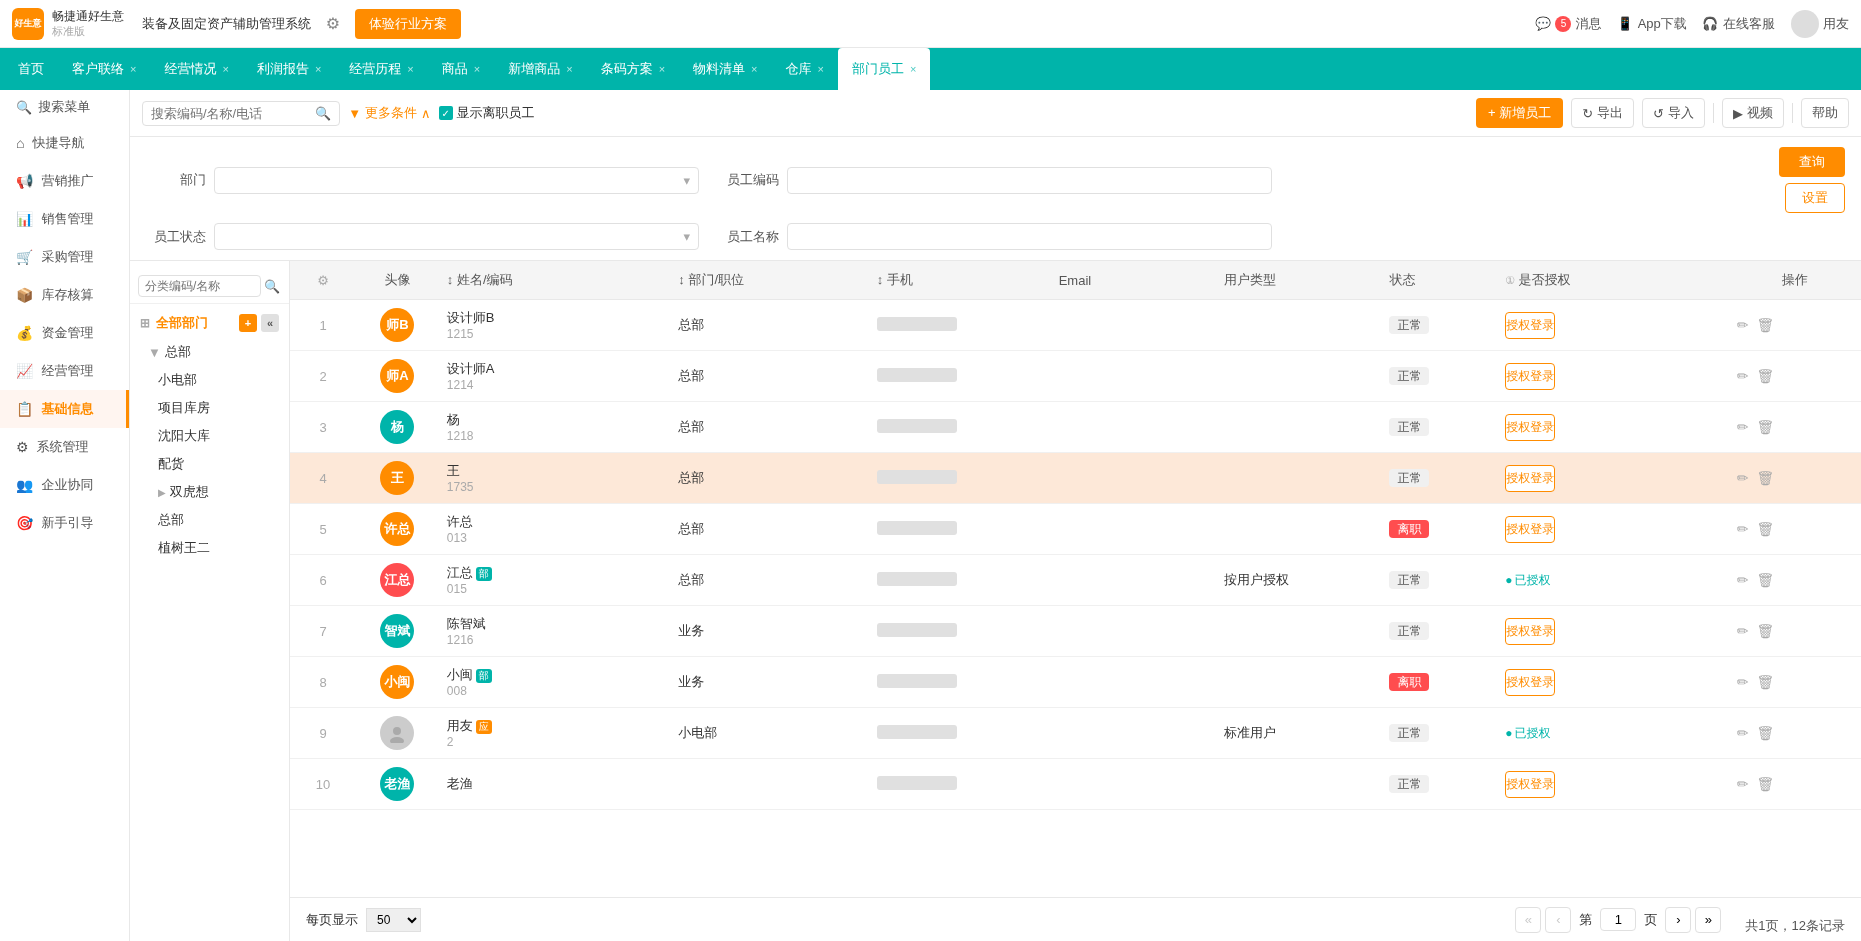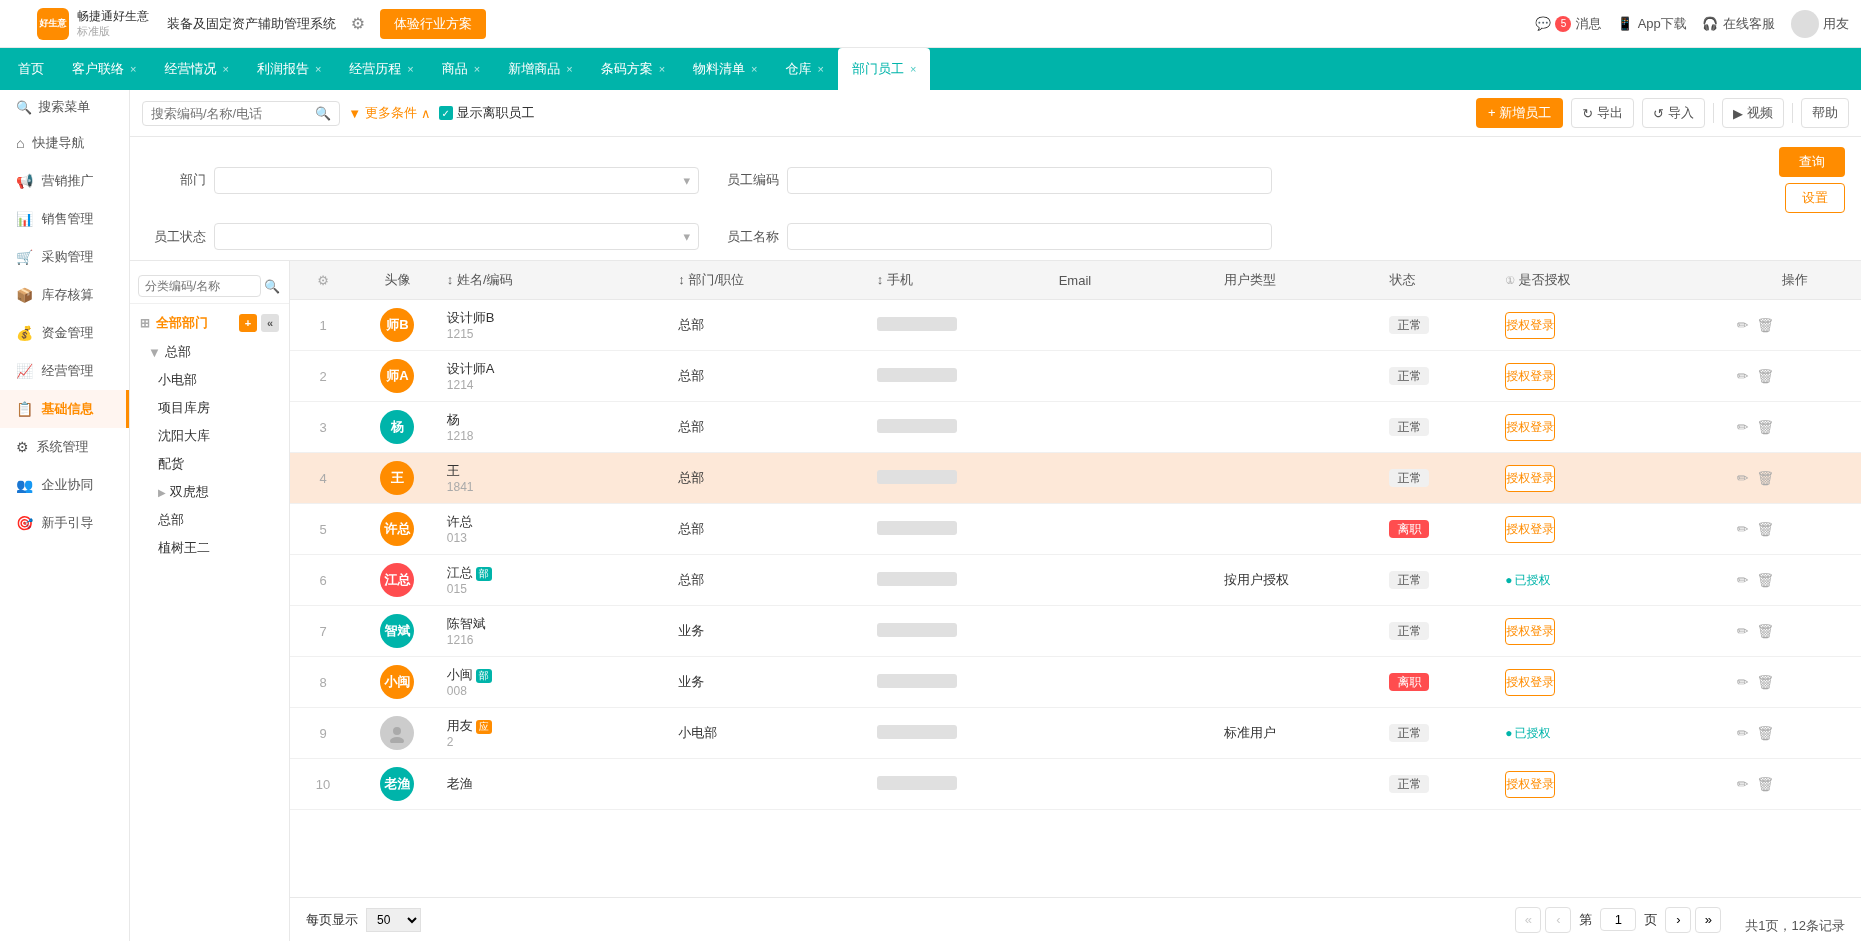--- a/index.html
+++ b/index.html
@@ -1,20 +1,20 @@
 <!DOCTYPE html>
 <html><head>
   <meta charset="utf-8">
   <style>
     * { box-sizing: border-box; margin: 0; padding: 0; }
     body { font-family: 'Microsoft YaHei', Arial, sans-serif; font-size: 13px; background: #f5f5f5; color: #333; height: 941px; overflow: hidden; }
 
     
     .top-bar { height: 48px; background: #fff; display: flex; align-items: center; padding: 0 12px; border-bottom: 1px solid #e8e8e8; position: relative; }
-    .logo-area { display: flex; align-items: center; gap: 8px; width: 130px; margin-left: 25px; }
+    .logo-area { display: flex; align-items: center; gap: 8px; width: 130px; }
     .logo-icon { width: 32px; height: 32px; background: #ff8c00; border-radius: 6px; display: flex; align-items: center; justify-content: center; color: #fff; font-size: 10px; font-weight: bold; }
     .logo-text { font-size: 12px; color: #333; line-height: 1.3; }
     .system-title { font-size: 13px; color: #333; flex: 1; display: flex; align-items: center; gap: 8px; }
     .system-title span { font-weight: 500; }
     .gear-btn { width: 28px; height: 28px; border: none; background: none; cursor: pointer; color: #888; font-size: 16px; }
     .trial-btn { background: #ff8c00; color: #fff; border: none; border-radius: 4px; padding: 6px 14px; font-size: 13px; cursor: pointer; }
     .top-right { display: flex; align-items: center; gap: 16px; margin-left: auto; }
     .top-right-item { display: flex; align-items: center; gap: 4px; color: #555; font-size: 13px; cursor: pointer; }
     .badge { background: #ff4d4f; color: #fff; border-radius: 50%; width: 16px; height: 16px; font-size: 10px; display: flex; align-items: center; justify-content: center; }
     .avatar { width: 28px; height: 28px; background: #ddd; border-radius: 50%; }
@@ -458,21 +458,21 @@
       </div>
     </td>
   </tr>
                 <tr class="highlighted">
     <td class="col-num" style="text-align:center;color:#aaa">4</td>
     <td class="col-avatar" style="text-align:center">
       <div class="avatar-circle" style="background:#ff8c00;margin:auto">王</div>
     </td>
     <td class="col-name">
       <div>王</div>
-      <div style="color:#aaa;font-size:12px">1841</div>
+      <div style="color:#aaa;font-size:12px">1735</div>
     </td>
     <td class="col-dept">总部</td>
     <td class="col-phone">
       <span class="blurred"></span>
     </td>
     <td class="col-email"></td>
     <td class="col-usertype"></td>
     <td class="col-status"><span class="status-normal">正常</span></td>
     <td class="col-auth"><button class="btn-auth">授权登录</button></td>
     <td class="col-op">

